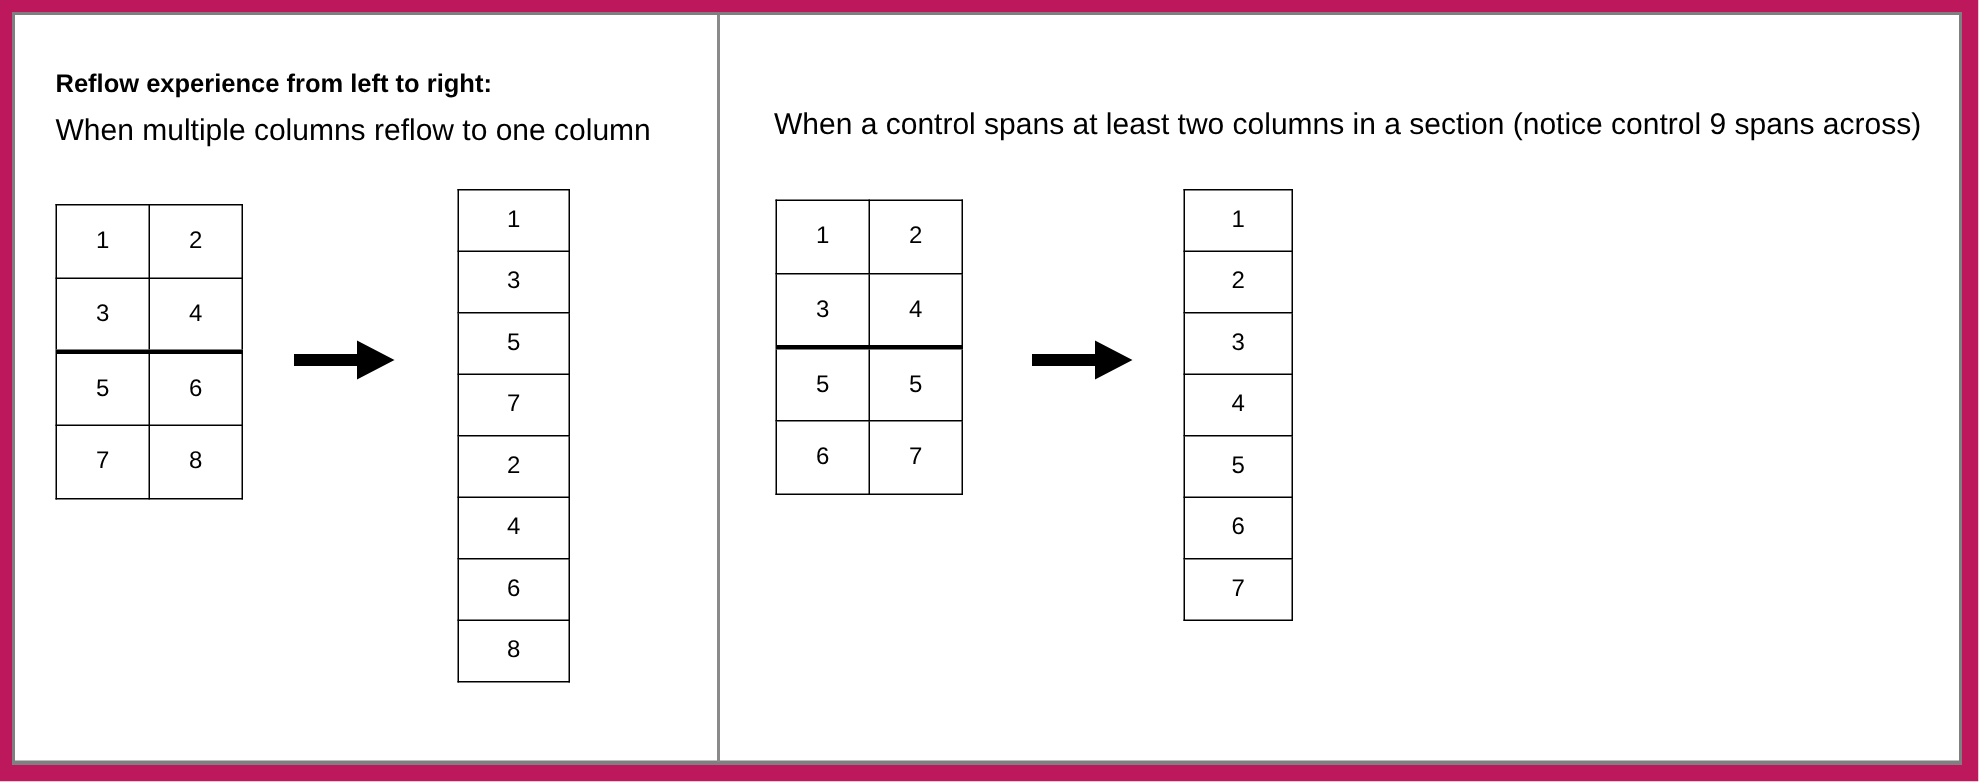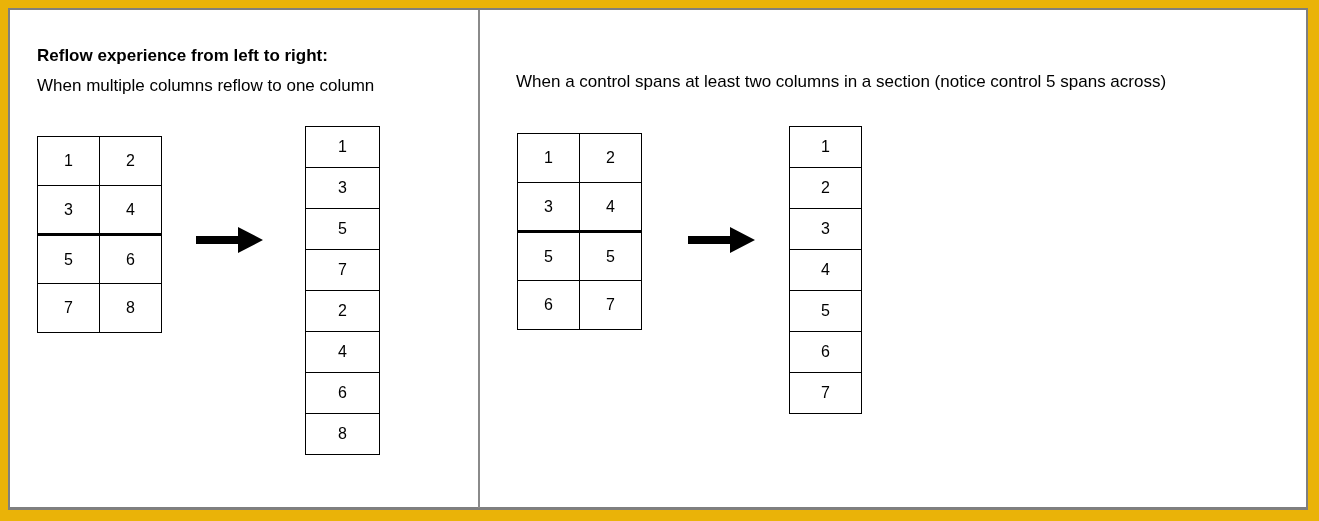--- a/index.html
+++ b/index.html
@@ -5,21 +5,21 @@
   * { margin: 0; padding: 0; box-sizing: border-box; }
   html, body { background: #ffffff; }
   body {
     font-family: "Liberation Sans", sans-serif;
     color: #000000;
   }
   .canvas {
     position: relative;
     width: 1319px;
     height: 521px;
-    background: #eab308;
+    background: #be185d;
     overflow: hidden;
   }
   .frame {
     position: absolute;
     left: 8px; top: 8px;
     width: 1300px; height: 502px;
     border: 2px solid #7f7f7f;
     border-bottom-width: 3px;
     background: #ffffff;
   }
@@ -30,21 +30,21 @@
     background: #8a8a8a;
   }
   .title {
     position: absolute;
     font-size: 17px;
     font-weight: bold;
     white-space: nowrap;
   }
   .subtitle {
     position: absolute;
-    font-size: 17px;
+    font-size: 20px;
     white-space: nowrap;
   }
   table.cells {
     position: absolute;
     border-collapse: collapse;
     background: #ffffff;
   }
   table.cells td {
     border: 1px solid #000000;
     text-align: center;
@@ -130,21 +130,21 @@
         </tr>
     <tr>
           <td>6</td>
         </tr>
     <tr>
           <td>8</td>
         </tr>
   </tbody>
     </table>
 
-  <div class="subtitle s-right">When a control spans at least two columns in a section (notice control 5 spans across)</div>
+  <div class="subtitle s-right">When a control spans at least two columns in a section (notice control 9 spans across)</div>
 
   <table class="cells grid g-right">
     <tbody>
         <tr>
       <td>1</td>
       <td>2</td>
     </tr>
     <tr>
       <td>3</td>
       <td>4</td>

